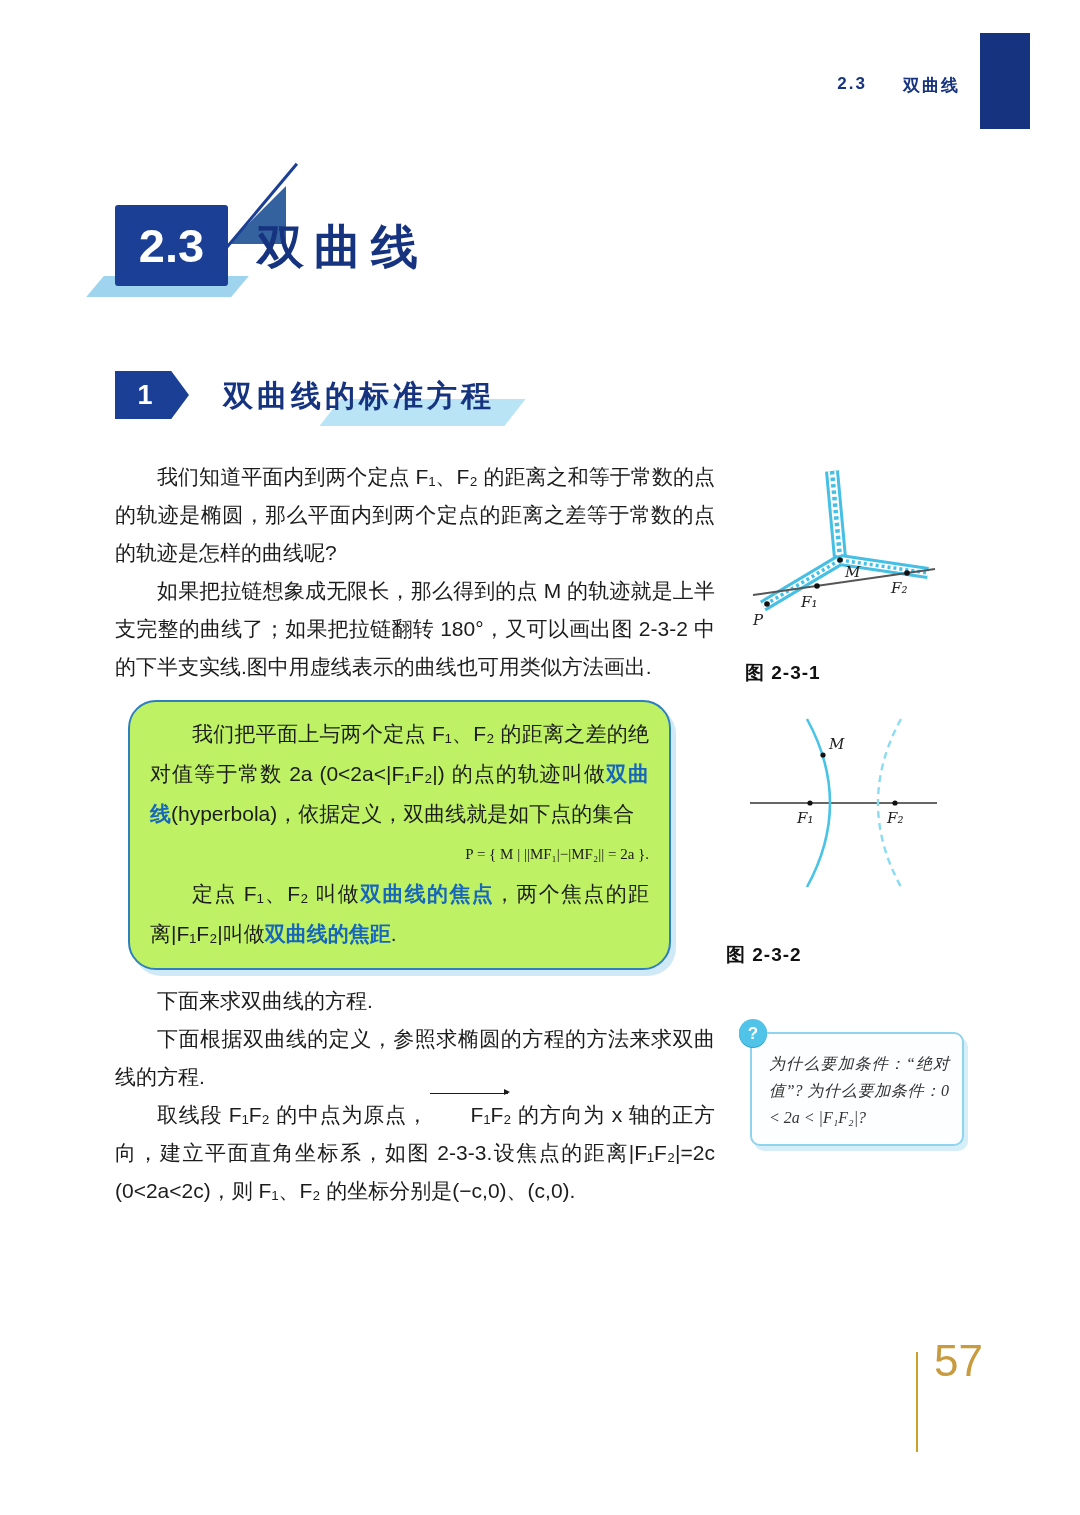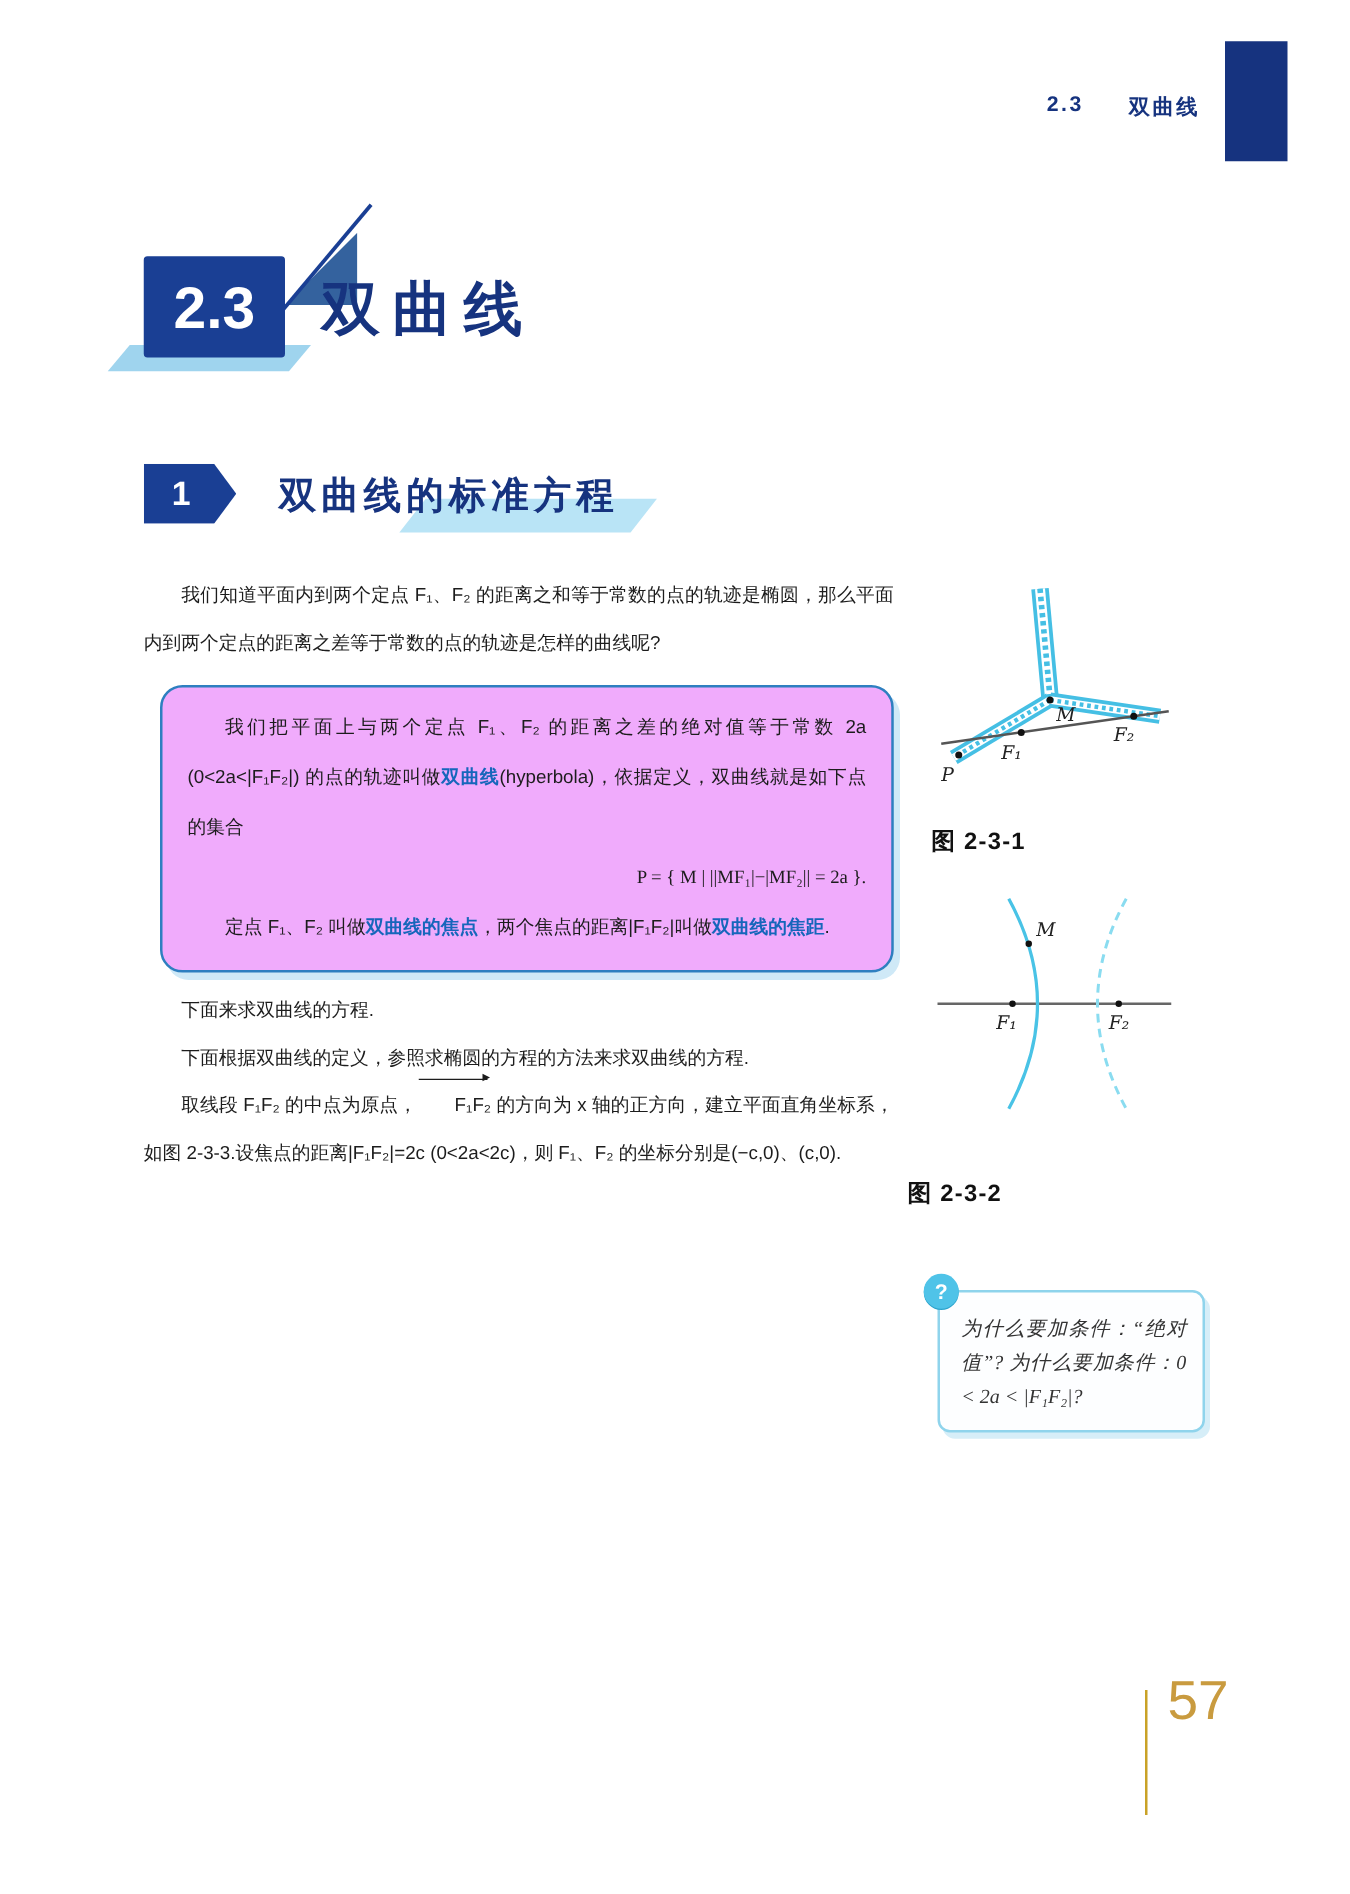--- a/index.html
+++ b/index.html
@@ -50,36 +50,36 @@
     padding-right:14px; z-index:2;
   }
   .sec-heading {
     left:206px; top:376px; font-size:30px; font-weight:bold; color:#16337f;
     letter-spacing:4px; z-index:2;margin-left:17px;
   }
 
   
   .main-col { left:115px; top:458px; width:600px; }
   .para {
-    margin:0; text-indent:2em; font-size:15px; line-height:38px;
+    margin:0; text-indent:2em; font-size:21px; line-height:38px;
     text-align:justify; color:#1c1c1c;
   }
   .vec { position:relative; display:inline-block; }
   .vec::after { content:""; position:absolute; left:1px; right:3px; top:-3px;
     border-top:1.6px solid #1c1c1c; }
   .vec::before { content:""; position:absolute; top:-7px; right:-2px;
     border:3.5px solid transparent; border-left:6px solid #1c1c1c; }
 
   
   .def-box {
-    margin:14px 0 12px 13px; width:587px;
-    border:2.5px solid #2e7fc0; border-radius:18px;
+    margin:14px 0 12px 13px; width:543px;
+    border:2.5px solid #2e7fc0; border-radius:28px;
     box-shadow:5px 6px 0 #cfe9f7;
     padding:12px 20px 14px 20px;
-    background:#f0abfc;
+    background:#bef264;
   }
   .def-box .para { line-height:40px; }
   .hl { color:#1666bb; font-weight:bold; }
   .formula { text-indent:0; text-align:right; font-size:15px; line-height:44px;
     font-family:Liberation Serif, serif; }
 
   
   .fig1-wrap { left:745px; top:465px; width:196px; height:178px; }
   .fig2-wrap { left:745px; top:715px; width:196px; height:175px; }
   .fig-caption {
@@ -135,20 +135,21 @@
   <div class="abs chapter-title">双曲线</div>
 
   <div class="abs sec-accent"></div>
   <div class="abs sec-badge">
     <span>1</span>
   </div>
   <div class="abs sec-heading">双曲线的标准方程</div>
 
   <div class="abs main-col">
     <p class="para">我们知道平面内到两个定点 F₁、F₂ 的距离之和等于常数的点的轨迹是椭圆，那么平面内到两个定点的距离之差等于常数的点的轨迹是怎样的曲线呢?</p>
+    <p class="para">如果把拉链想象成无限长，那么得到的点 M 的轨迹就是上半支完整的曲线了；如果把拉链翻转 180°，又可以画出图 2-3-2 中的下半支实线.图中用虚线表示的曲线也可用类似方法画出.</p>
 
     <div class="def-box">
       <p class="para"><span>我们把平面上与两个定点 F₁、F₂ 的距离之差的绝对值等于常数 2a (0&lt;2a&lt;|F₁F₂|) 的点的轨迹叫做</span><span class="hl">双曲线</span><span>(hyperbola)，依据定义，双曲线就是如下点的集合</span></p>
       <p class="para formula">P = { M | ||MF₁|−|MF₂|| = 2a }.</p>
       <p class="para"><span>定点 F₁、F₂ 叫做</span><span class="hl">双曲线的焦点</span><span>，两个焦点的距离|F₁F₂|叫做</span><span class="hl">双曲线的焦距</span><span>.</span></p>
     </div>
 
     <p class="para">下面来求双曲线的方程.</p>
     <p class="para">下面根据双曲线的定义，参照求椭圆的方程的方法来求双曲线的方程.</p>
     <p class="para"><span>取线段 F₁F₂ 的中点为原点，</span><span class="vec">F₁F₂</span><span> 的方向为 x 轴的正方向，建立平面直角坐标系，如图 2-3-3.设焦点的距离|F₁F₂|=2c (0&lt;2a&lt;2c)，则 F₁、F₂ 的坐标分别是(−c,0)、(c,0).</span></p>

